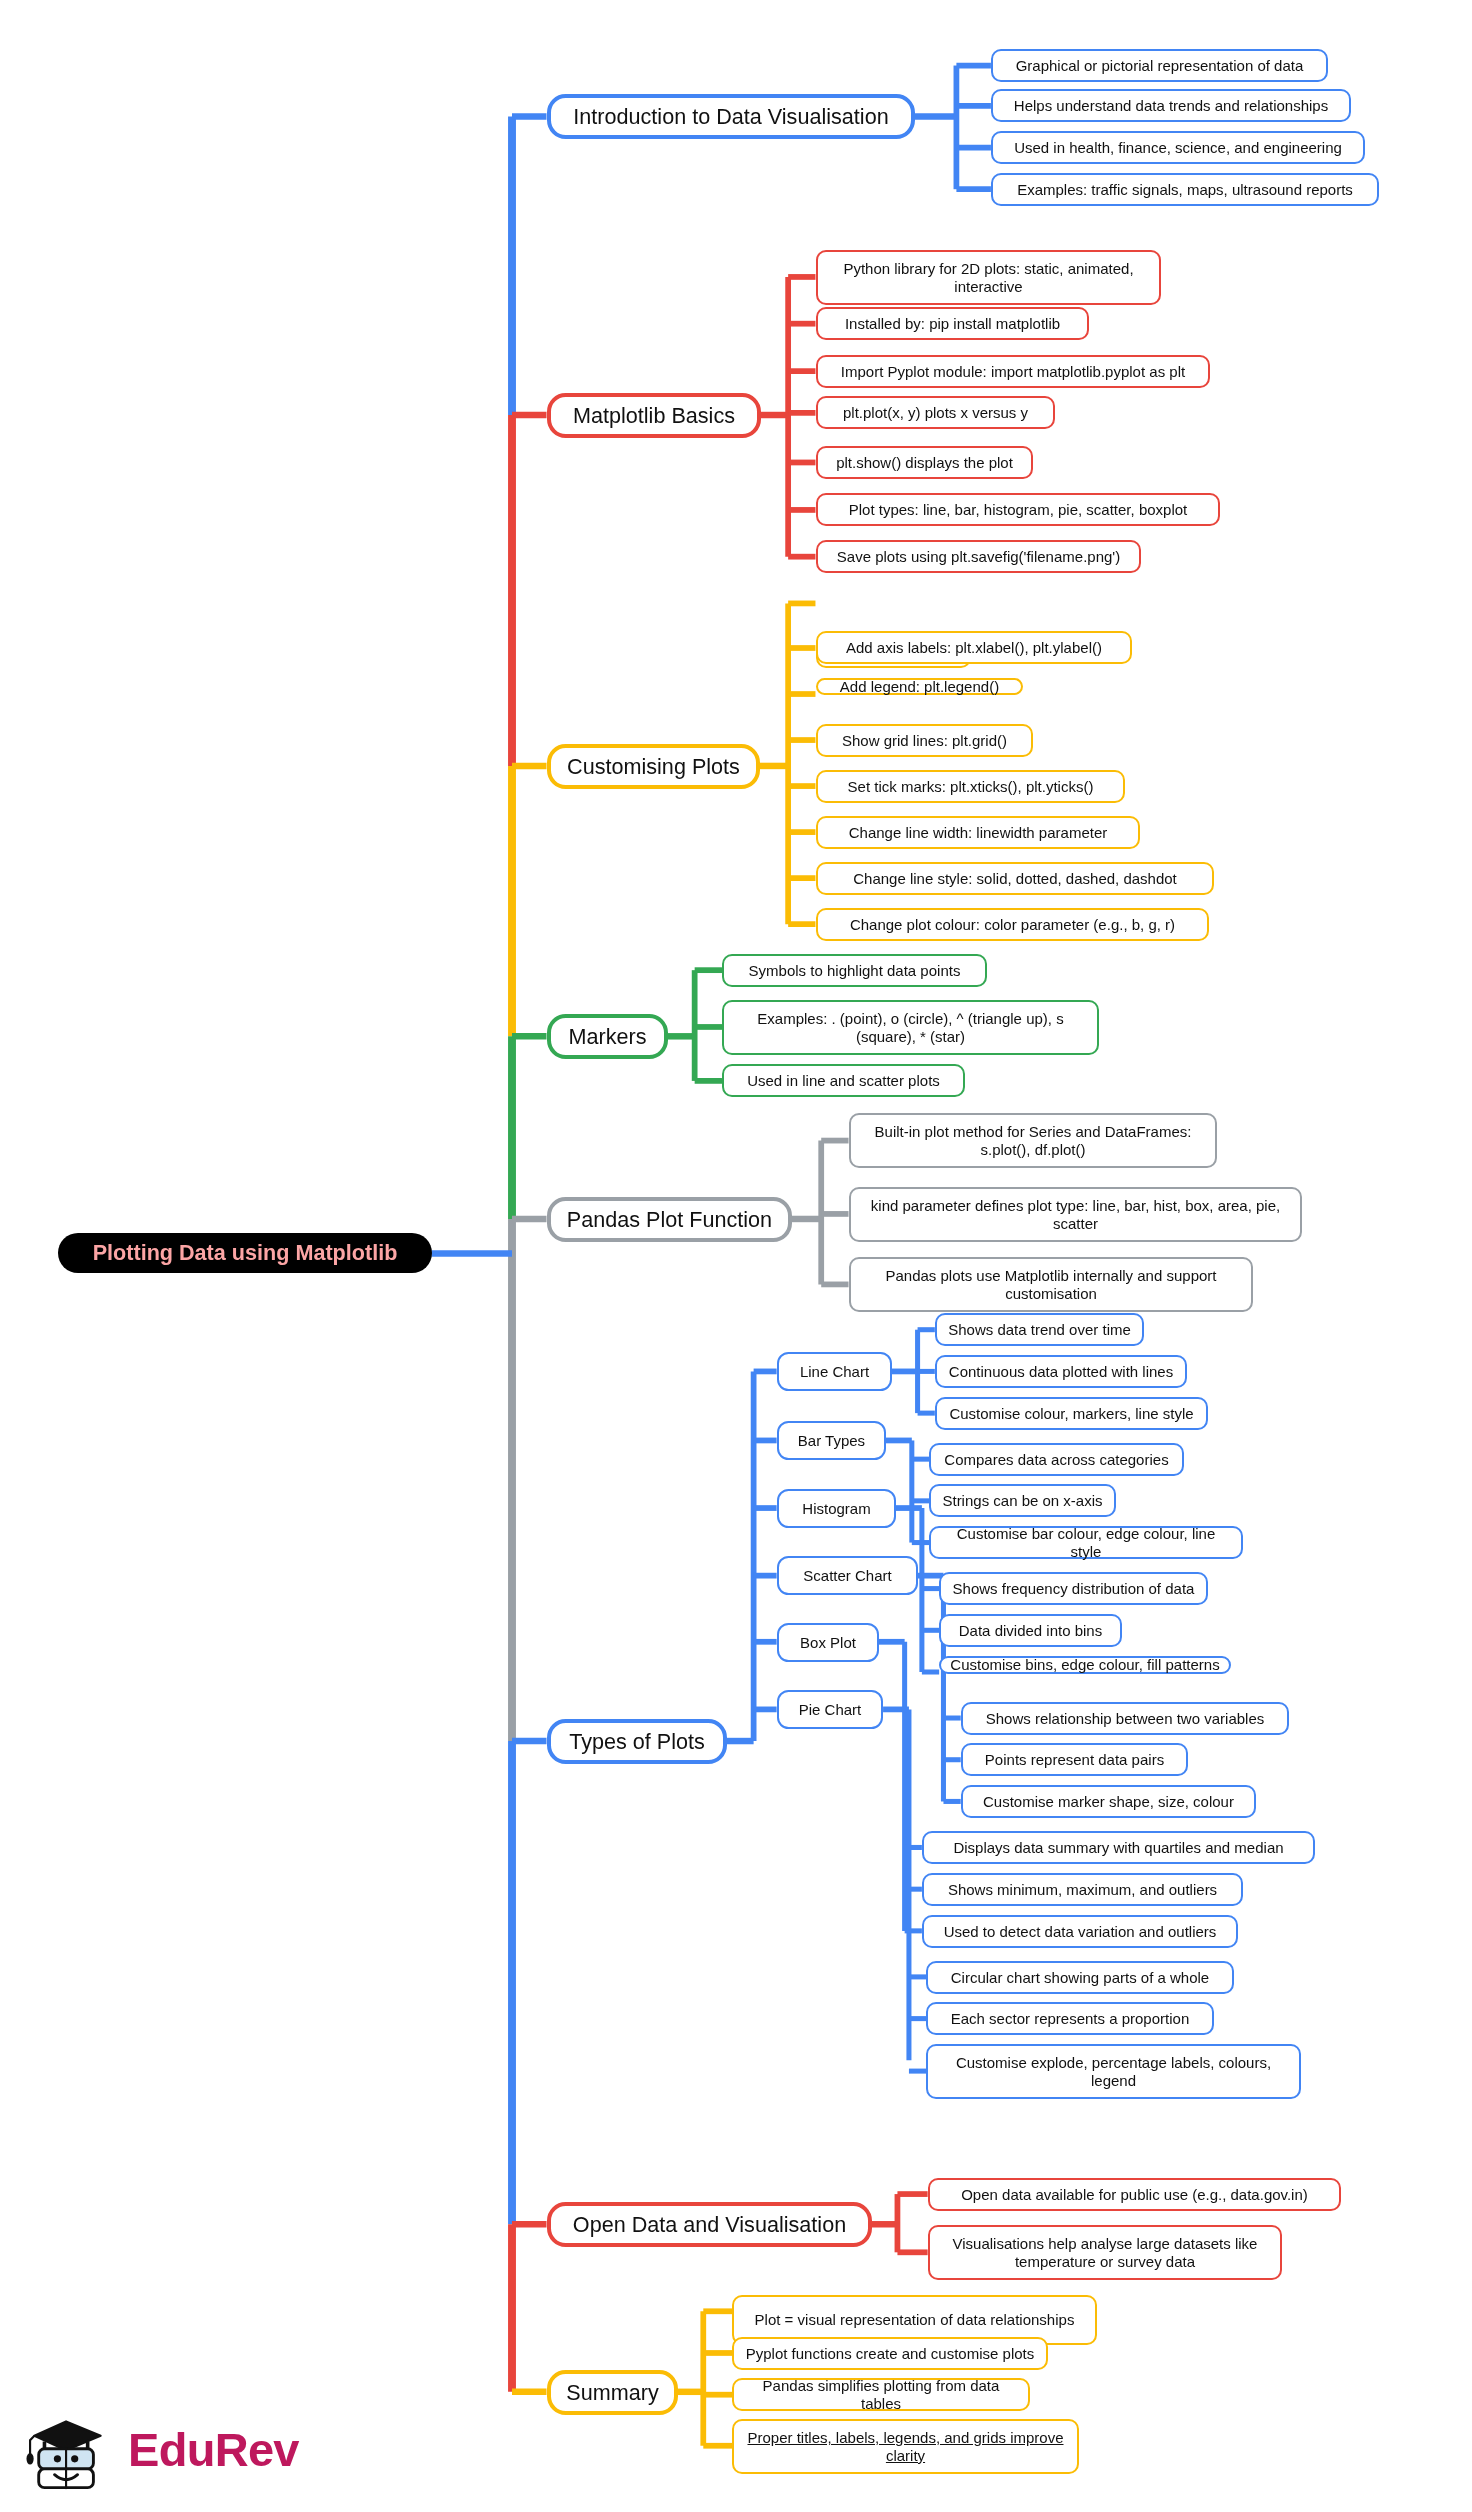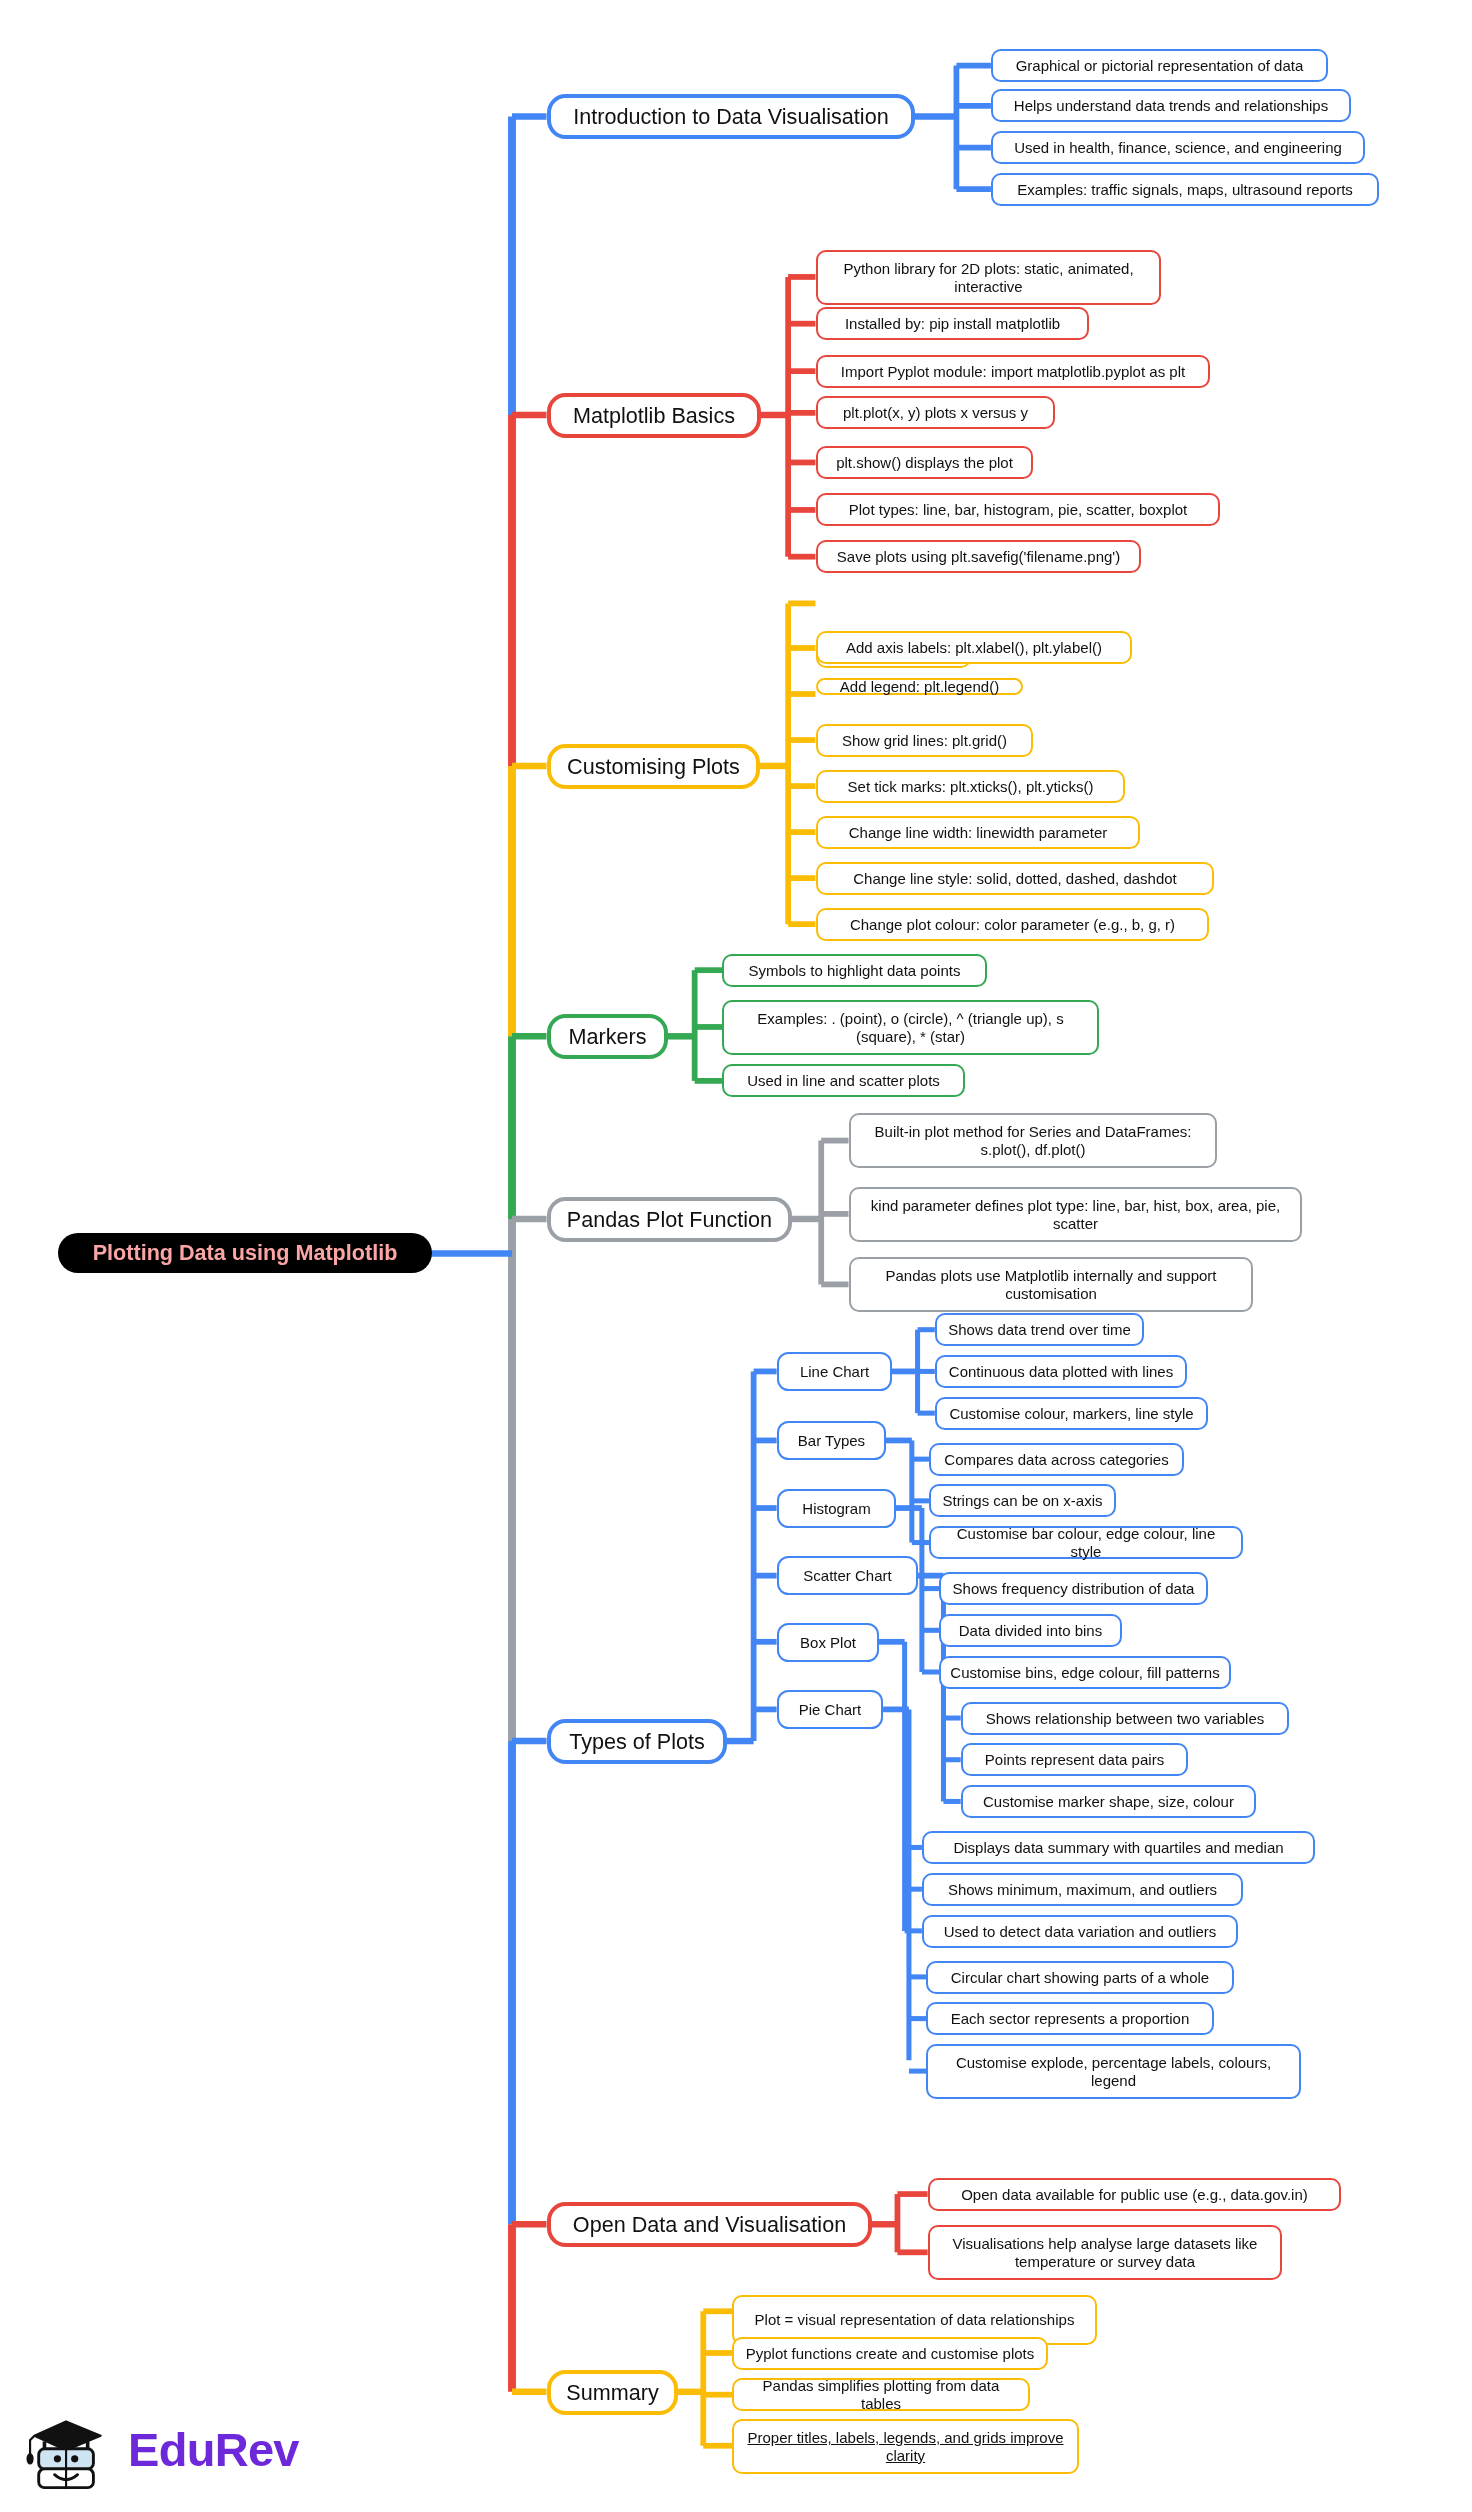--- a/index.html
+++ b/index.html
@@ -11,21 +11,21 @@
             justify-content:center;text-align:center;color:#111111;
             line-height:1.16;}
   .root-box{position:absolute;box-sizing:border-box;background:#000000;
             color:#fca5a5;border-radius:21.6px;display:flex;align-items:center;
             justify-content:center;text-align:center;font-weight:bold;}
   .lvl1{font-size:21.6px;border-width:4.3px;border-radius:18.7px;}
   .lvl3{font-size:15px;border-width:2.9px;border-radius:11.5px;}
   .leaf{font-size:15px;border-width:2.9px;border-radius:10px;padding:2.9px 8.6px;}
   #brand{position:absolute;left:20px;top:2395px;width:302px;height:108px;
          display:flex;align-items:center;gap:13px;}
-  #brand-text{font-size:47px;font-weight:bold;color:#6d28d9;
+  #brand-text{font-size:47px;font-weight:bold;color:#be185d;
               letter-spacing:-0.7px;font-family:"Liberation Sans", sans-serif;}
 </style>
 </head>
 <body>
 
 <svg id="map" viewBox="0 0 2047 3493" xmlns="http://www.w3.org/2000/svg">
     <path d="M712 162 L712 577" stroke="#4285F4" stroke-width="11" stroke-linecap="butt" fill="none"></path>
     <path d="M712 577 L712 1065" stroke="#E8453C" stroke-width="11" stroke-linecap="butt" fill="none"></path>
     <path d="M712 1065 L712 1441" stroke="#FBBC05" stroke-width="11" stroke-linecap="butt" fill="none"></path>
     <path d="M712 1441 L712 1695" stroke="#34A853" stroke-width="11" stroke-linecap="butt" fill="none"></path>
@@ -270,21 +270,21 @@
     </div>
     <div class="node-box lvl3" style="left: 777px; top: 1489px; width: 119px; height: 39px; border-color: rgb(66, 133, 244);">
       <span>Histogram</span>
     </div>
     <div class="node-box leaf" style="left: 939px; top: 1572px; width: 269px; height: 33px; border-color: rgb(66, 133, 244);">
       <span>Shows frequency distribution of data</span>
     </div>
     <div class="node-box leaf" style="left: 939px; top: 1614px; width: 183px; height: 33px; border-color: rgb(66, 133, 244);">
       <span>Data divided into bins</span>
     </div>
-    <div class="node-box leaf" style="left: 939px; top: 1656px; width: 292px; height: 33px; border-color: rgb(66, 133, 244);">
+    <div class="node-box leaf" style="left: 939px; top: 1656px; width: 292px; height: 18px; border-color: rgb(66, 133, 244);">
       <span>Customise bins, edge colour, fill patterns</span>
     </div>
     <div class="node-box lvl3" style="left: 777px; top: 1556px; width: 141px; height: 39px; border-color: rgb(66, 133, 244);">
       <span>Scatter Chart</span>
     </div>
     <div class="node-box leaf" style="left: 961px; top: 1702px; width: 328px; height: 33px; border-color: rgb(66, 133, 244);">
       <span>Shows relationship between two variables</span>
     </div>
     <div class="node-box leaf" style="left: 961px; top: 1743px; width: 227px; height: 33px; border-color: rgb(66, 133, 244);">
       <span>Points represent data pairs</span>

